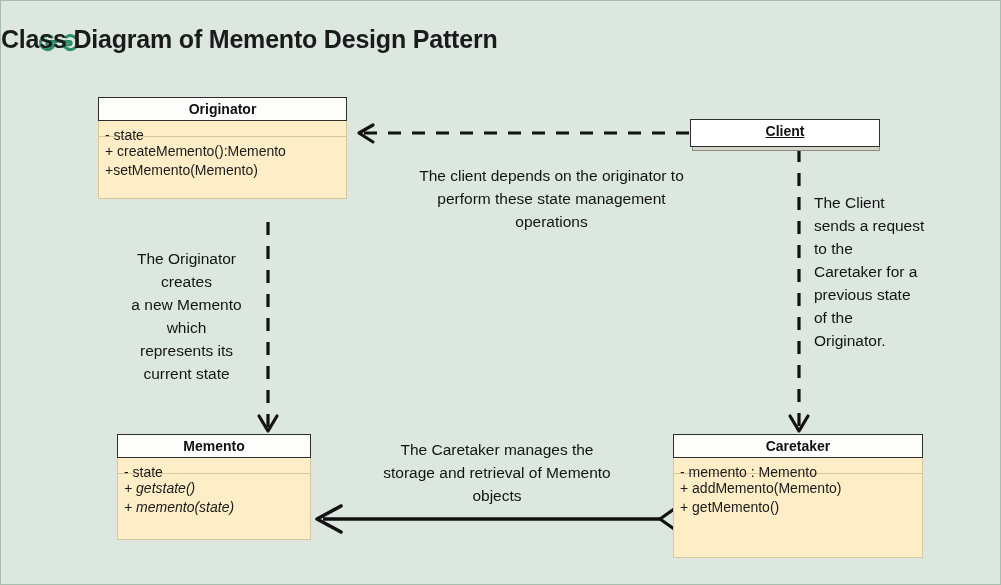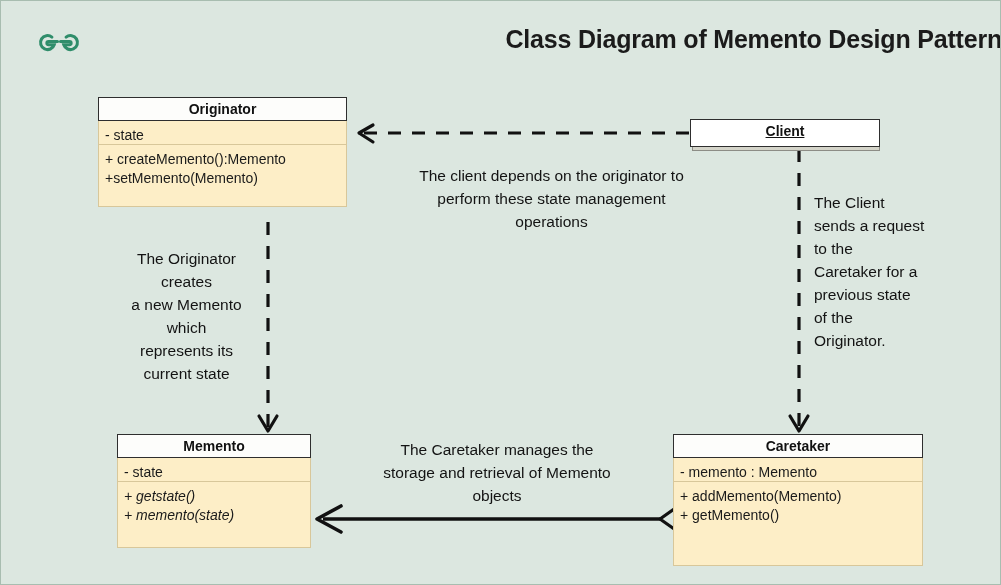--- a/index.html
+++ b/index.html
@@ -26,21 +26,21 @@
     width: 52px;
     height: 40px;
   }
 
   
   #title {
     position: absolute;
     left: 0;
     top: 24px;
     width: 1001px;
-    text-align: right;
+    text-align: left;
     font-size: 25px;
     font-weight: bold;
     color: #1b1b1b;
     letter-spacing: -0.2px;
   }
 
   
   .uml-box {
     position: absolute;
     box-sizing: border-box;
@@ -60,21 +60,21 @@
     background: #fdeec7;
     border: 1px solid #d8c79a;
     border-top: none;
     box-sizing: border-box;
     padding: 5px 6px 6px 6px;
     font-size: 14px;
     color: #1a1a1a;
     line-height: 19px;
     white-space: pre-line;
   }
-  .uml-section.attrs { height: 24px; padding-top: 5px; }
+  .uml-section.attrs { height: 16px; padding-top: 5px; }
 
   
   .plain-box {
     position: absolute;
     box-sizing: border-box;
     background: #ffffff;
     border: 1.5px solid #2e2e2e;
     text-align: center;
     font-size: 14px;
     font-weight: bold;

